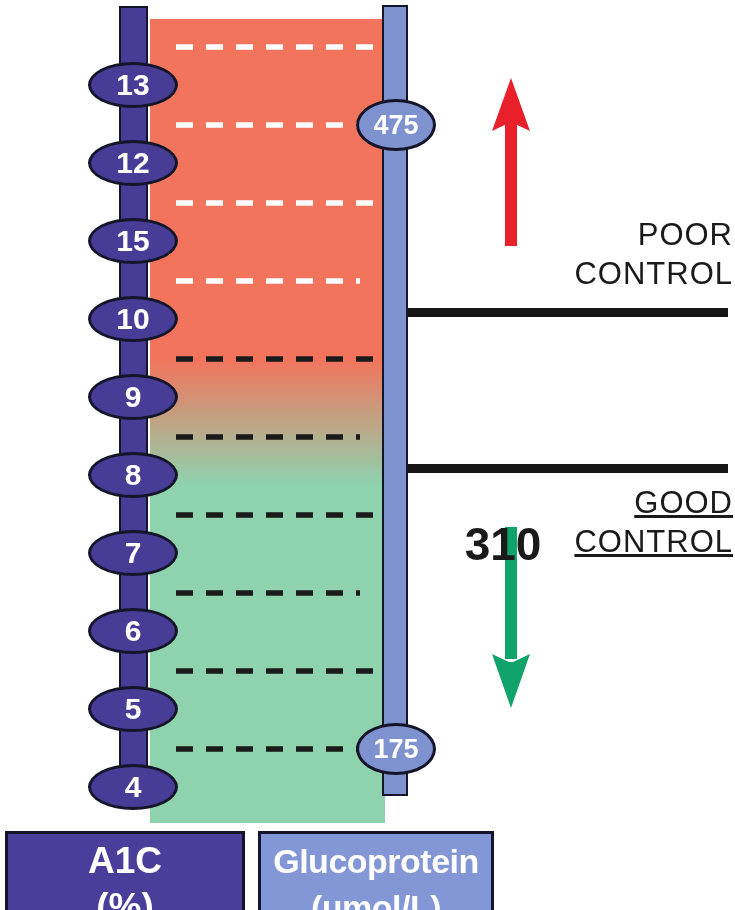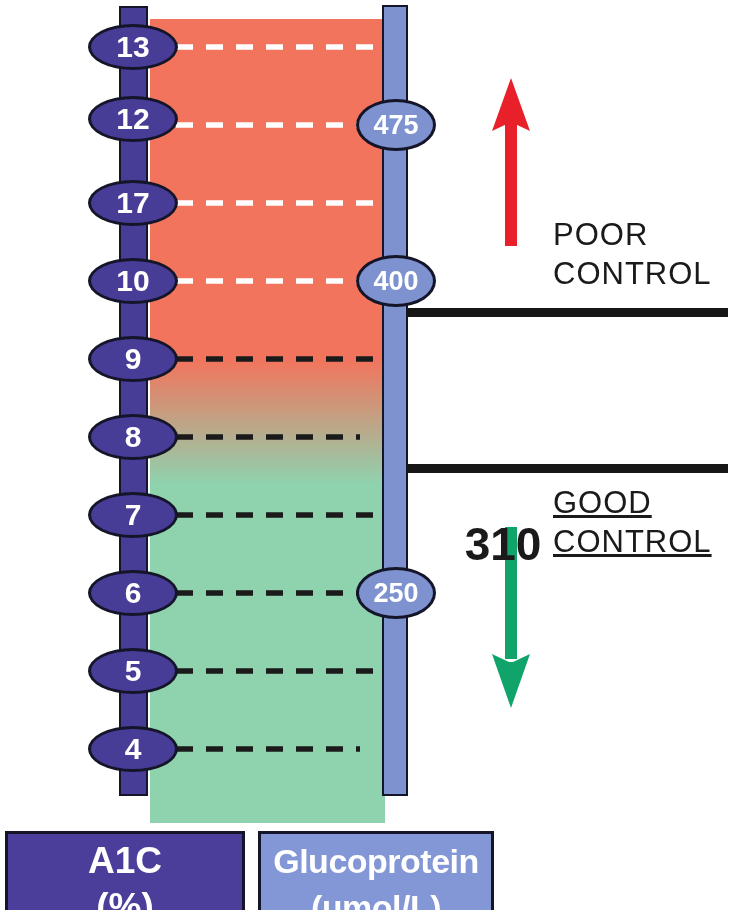--- a/index.html
+++ b/index.html
@@ -15,32 +15,32 @@
   }
   
   .overlay{left:0;top:0;width:735px;height:910px;pointer-events:none;}
   
   .bar{box-sizing:border-box;border:2px solid #15152a;}
   .bar-a1c{left:119px;top:6px;width:29px;height:790px;background:#473C96;}
   .bar-glu{left:382px;top:5px;width:26px;height:791px;background:#7E92D0;}
   
   .oval{box-sizing:border-box;border:3px solid #15152a;border-radius:50%;
         display:flex;align-items:center;justify-content:center;color:#fff;font-weight:bold;}
-  .oval-l{left:88px;width:90px;height:46px;background:#473C96;font-size:30px;}
+  .oval-l{left:88px;width:90px;height:46px;background:#473C96;font-size:30px;margin-top:38px;}
   .oval-r{left:356px;width:80px;height:52px;background:#7E92D0;font-size:27px;}
   
   .threshold{left:395px;width:333px;height:9px;background:#161616;}
   .t-poor{top:308px;}
   .t-good{top:464px;}
   
   .tval{width:110px;text-align:center;font-size:46px;font-weight:bold;line-height:1;}
   .v-poor{left:448px;top:252px;}
   .v-good{left:448px;top:484px;margin-top:37px;}
   
-  .tlabel{width:180px;text-align:left;font-size:31px;line-height:39px;letter-spacing:1px;}
+  .tlabel{width:180px;text-align:right;font-size:31px;line-height:39px;letter-spacing:1px;}
   .l-poor{left:553px;top:215px;}
   .l-good{left:553px;top:483px;text-decoration:underline;}
   
   .axis-box{box-sizing:border-box;border:3px solid #15152a;top:795px;height:105px;
             display:flex;flex-direction:column;align-items:center;justify-content:center;
             color:#fff;font-weight:bold;text-align:center;margin-top:36px;}
   .box-a1c{left:5px;width:240px;background:#4B3E9B;font-size:37px;line-height:46px;}
   .box-glu{left:258px;width:236px;background:#8396D5;font-size:34px;line-height:46px;letter-spacing:-0.5px;}
 </style>
 </head>
@@ -73,33 +73,32 @@
     </g>
   </svg>
 
   <div class="abs threshold t-poor"></div>
   <div class="abs threshold t-good"></div>
 
   <div class="abs bar bar-a1c"></div>
   <div class="abs bar bar-glu"></div>
 
   <div class="abs oval oval-l" style="top:24px">13</div>
-  <div class="abs oval oval-l" style="top:96px">12</div>
-  <div class="abs oval oval-l" style="top:180px">17</div>
+  <div class="abs oval oval-l" style="top:102px">12</div>
+  <div class="abs oval oval-l" style="top:180px">15</div>
   <div class="abs oval oval-l" style="top:258px">10</div>
   <div class="abs oval oval-l" style="top:336px">9</div>
   <div class="abs oval oval-l" style="top:414px">8</div>
   <div class="abs oval oval-l" style="top:492px">7</div>
   <div class="abs oval oval-l" style="top:570px">6</div>
   <div class="abs oval oval-l" style="top:648px">5</div>
   <div class="abs oval oval-l" style="top:726px">4</div>
 
   <div class="abs oval oval-r" style="top:99px">475</div>
-  <div class="abs oval oval-r" style="top:255px">400</div>
-  <div class="abs oval oval-r" style="top:567px">250</div>
+  <div class="abs oval oval-r" style="top:723px">175</div>
 
   <div class="abs tval v-good">310</div>
 
   <div class="abs tlabel l-poor">
     <div>POOR</div>
     <div>CONTROL</div>
   </div>
   <div class="abs tlabel l-good">
     <div>GOOD</div>
     <div>CONTROL</div>

